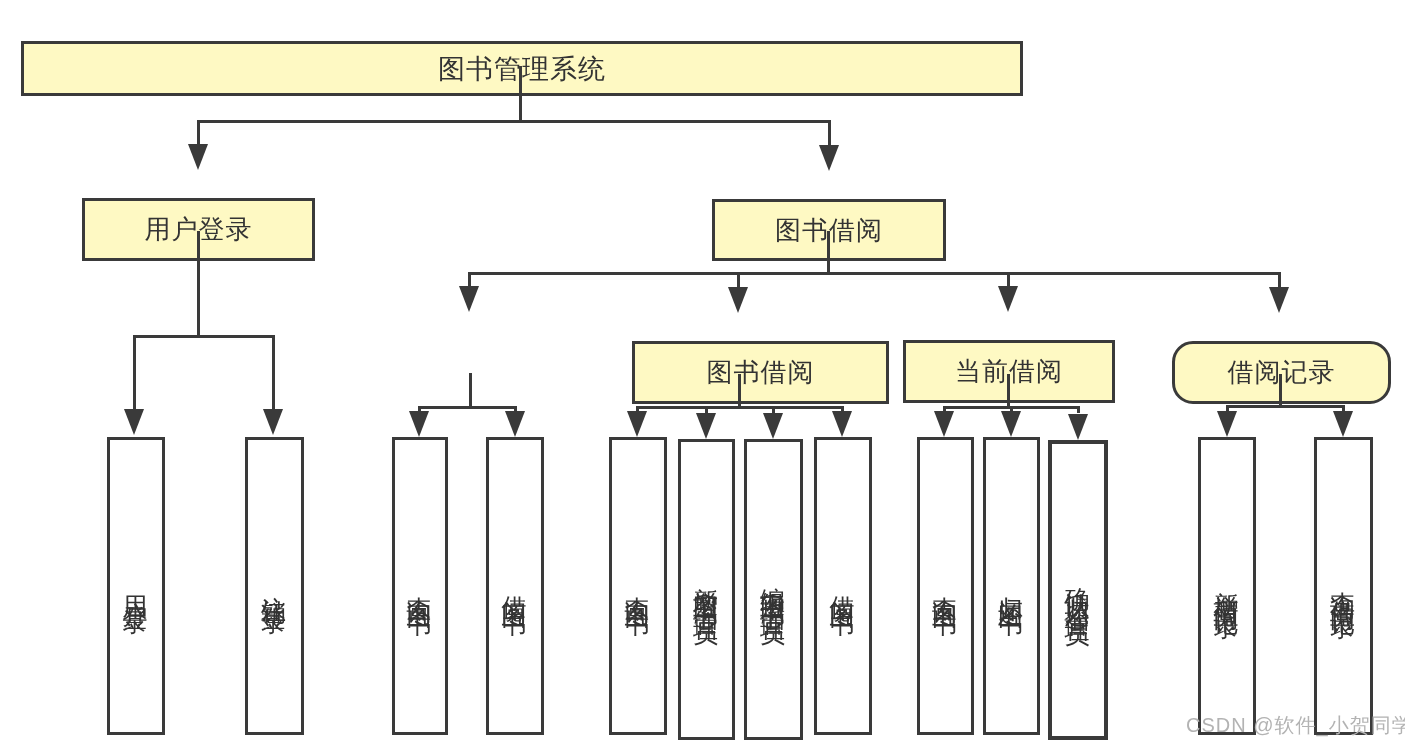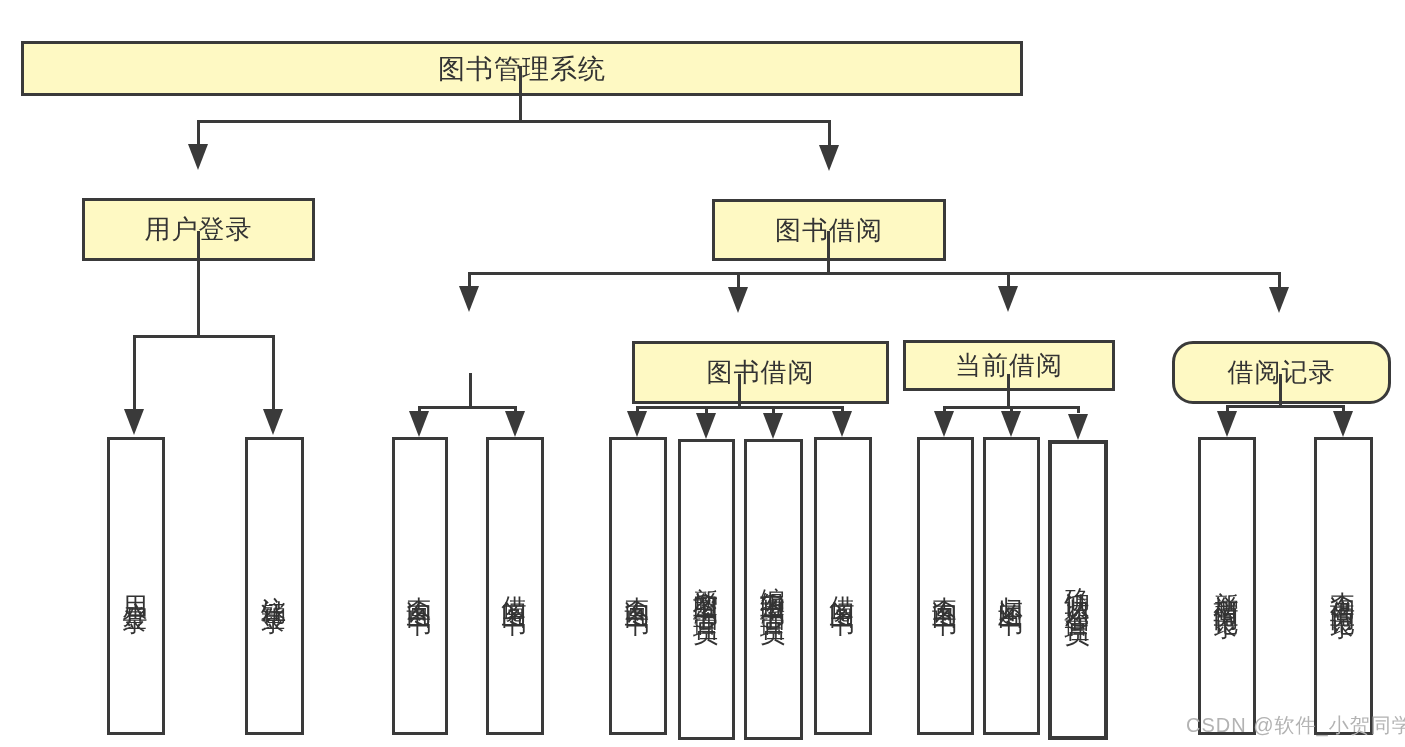--- a/index.html
+++ b/index.html
@@ -91,21 +91,21 @@
   <div class="vl" style="left:468px;top:272px;height:16px;"></div>
   <div class="ah" style="left:459px;top:286px;"></div>
   <div class="vl" style="left:737px;top:272px;height:16px;"></div>
   <div class="ah" style="left:728px;top:287px;"></div>
   <div class="vl" style="left:1007px;top:272px;height:16px;"></div>
   <div class="ah" style="left:998px;top:286px;"></div>
   <div class="vl" style="left:1278px;top:272px;height:16px;"></div>
   <div class="ah" style="left:1269px;top:287px;"></div>
 
   <div class="node" style="left:632px;top:313px;width:257px;height:63px;">图书借阅</div>
-  <div class="node" style="left:903px;top:312px;width:212px;height:51px;">当前借阅</div>
+  <div class="node" style="left:903px;top:312px;width:212px;height:63px;">当前借阅</div>
   <div class="node" style="left:1172px;top:313px;width:219px;height:63px;border-radius:21px;">借阅记录</div>
 
   <div class="vl" style="left:469px;top:373px;height:36px;"></div>
   <div class="hl" style="left:418px;top:406px;width:99px;"></div>
   <div class="vl" style="left:418px;top:406px;height:7px;"></div>
   <div class="ah" style="left:409px;top:411px;"></div>
   <div class="vl" style="left:514px;top:406px;height:7px;"></div>
   <div class="ah" style="left:505px;top:411px;"></div>
 
   <div class="vl" style="left:738px;top:374px;height:34px;"></div>

